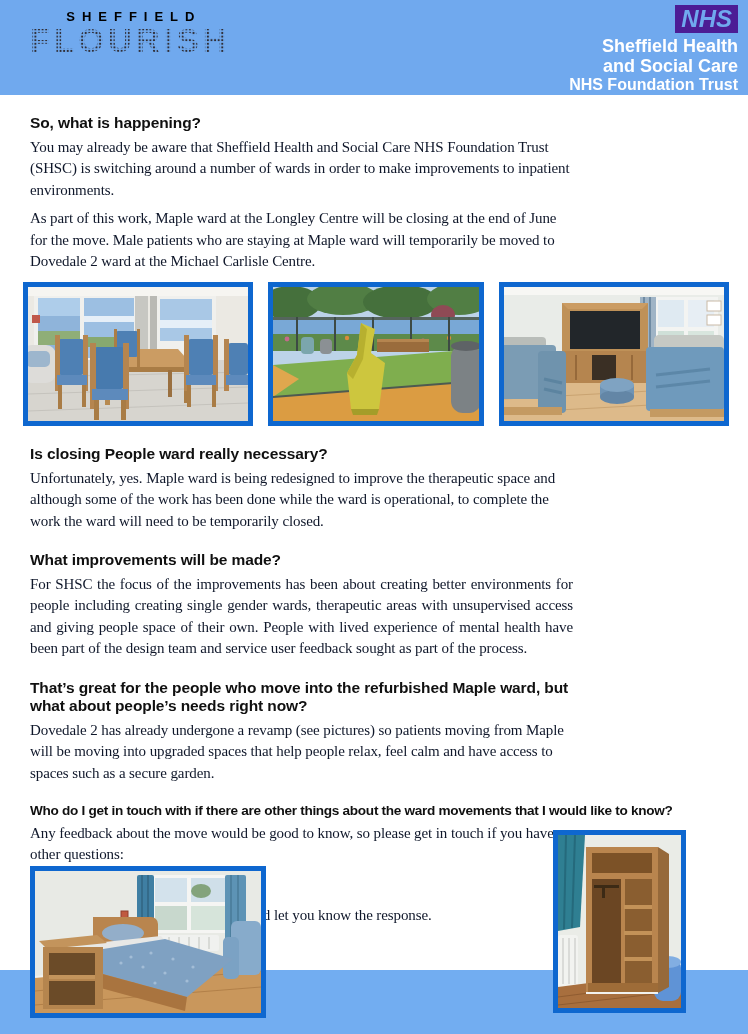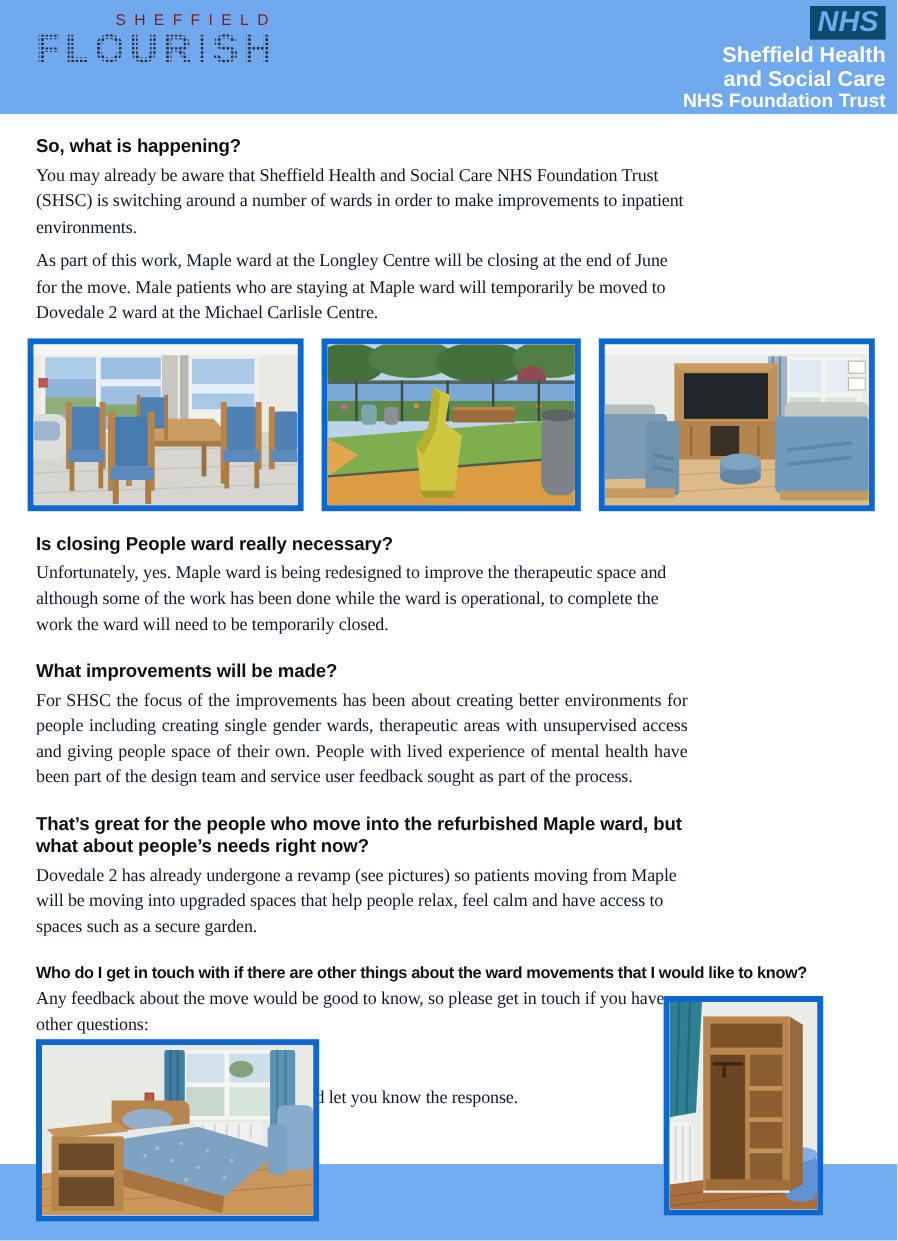--- a/index.html
+++ b/index.html
@@ -4,38 +4,38 @@
 <style>
   html,body { margin:0; padding:0; background:#ffffff; }
   .page {
     position:relative; width:748px; height:1034px; overflow:hidden;
     background:#ffffff; font-family:"Liberation Sans", sans-serif; color:#1d1d1d;
   }
 
   
   .header { position:absolute; top:0; left:0; width:748px; height:95px; background:#70a9ee; }
   .brand { position:absolute; left:30px; top:9px; text-align:center; }
-  .brand-top { font-size:13px; font-weight:400; letter-spacing:7px; color:#7f1d1d; padding-left:7px;text-align:right; }
+  .brand-top { font-size:13px; font-weight:700; letter-spacing:7px; color:#000000; padding-left:7px; }
   .brand-main { font-size:33px; font-weight:800; letter-spacing:4px; line-height:1.05; color:#30303a; }
   @supports ((-webkit-background-clip: text) or (background-clip: text)) {
     .brand-main {
       color:transparent;
       background-image:radial-gradient(circle, #2e2e38 1.1px, rgba(46,46,56,0) 1.45px);
       background-size:3.6px 3.6px;
       -webkit-background-clip:text; background-clip:text;
     }
   }
   .title {
     position:absolute; left:378px; top:30px; transform:translateX(-50%); margin:0;
     font-size:25px; font-weight:800; color:#0c0c0c; white-space:nowrap;
     text-decoration:underline; text-decoration-thickness:2.5px; text-underline-offset:4px;
   }
   .nhs { position:absolute; top:5px; right:10px; text-align:right; color:#ffffff; }
   .nhs-box {
-    display:inline-block; background:#0c4a6e; height:28px; line-height:28px;
+    display:inline-block; background:#4c1d95; height:28px; line-height:28px;
     padding:0 6px; margin-bottom:3px;
   }
   .nhs-box span { color:#70a9ee; font-style:italic; font-weight:800; font-size:24px; }
   .trust-l { font-weight:700; font-size:18px; line-height:20px; }
   .trust-s { font-weight:700; font-size:16px; line-height:14px; margin-top:2px; }
 
   
   main { position:absolute; top:95px; left:0; width:603px; z-index:2; }
   h2.q { margin:19px 30px 5px; font-size:15.5px; font-weight:700; color:#101010; letter-spacing:-0.1px; }
   h2.q.long { font-size:13.6px; letter-spacing:-0.3px; white-space:nowrap; }

